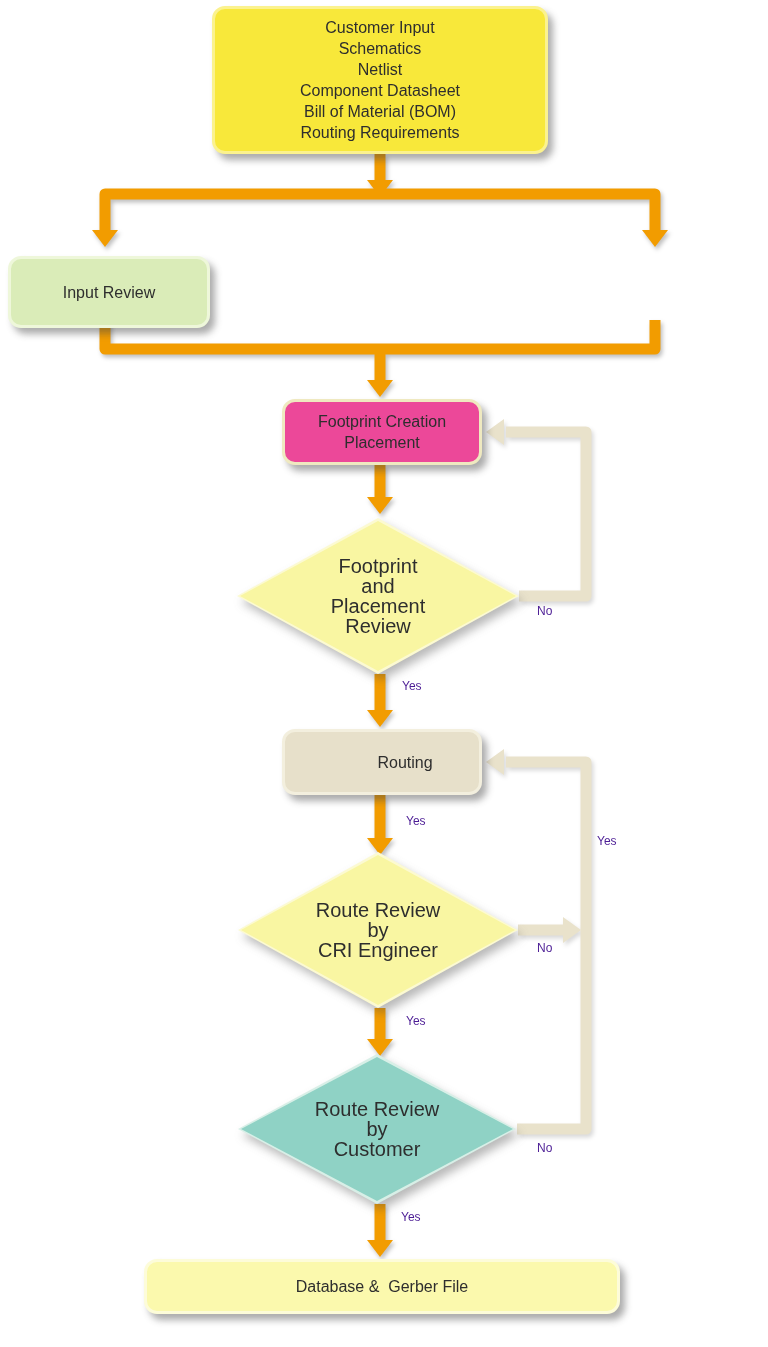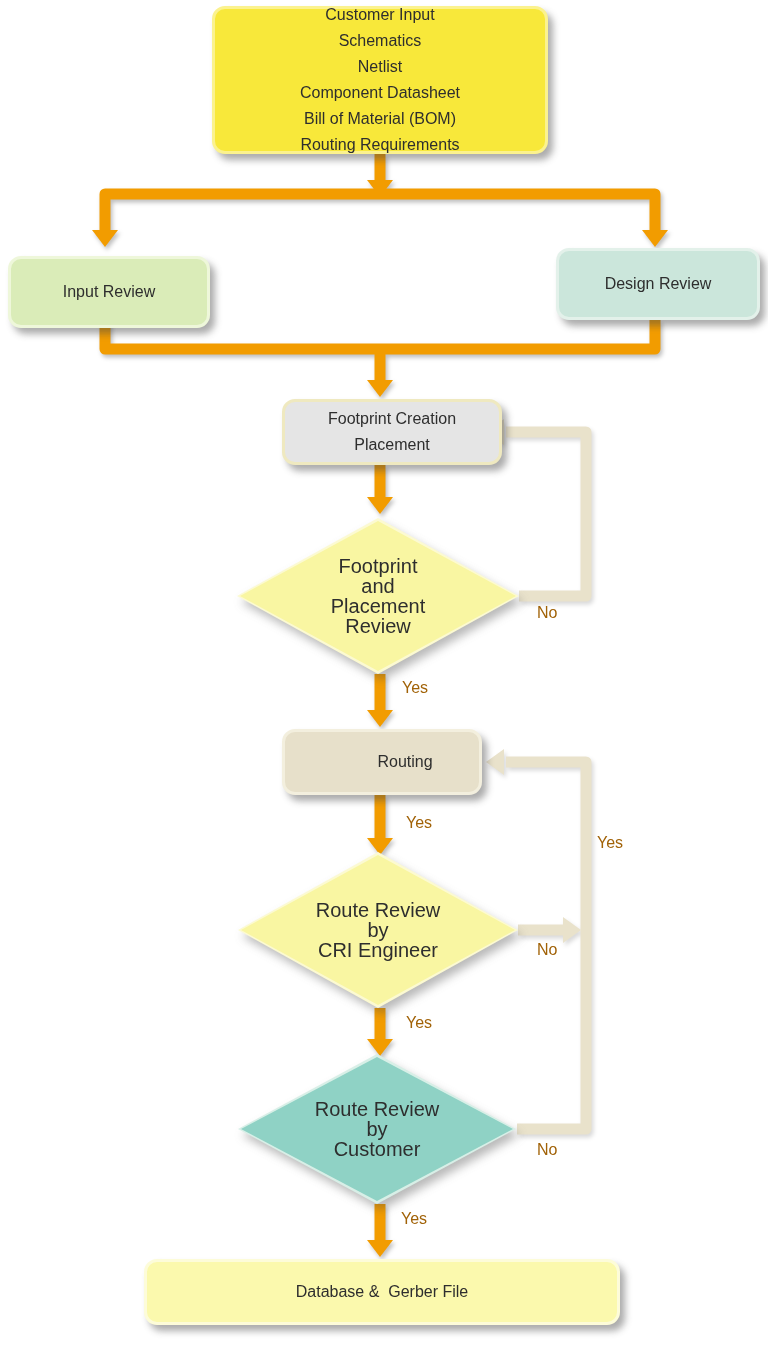--- a/index.html
+++ b/index.html
@@ -15,21 +15,21 @@
   .orange polygon { fill:#f29c00; }
   .beige  path { stroke:#e9e2cb; }
   .beige  polygon { fill:#e9e2cb; }
   .orange { filter:drop-shadow(2px 3px 2px rgba(0,0,0,0.25)); }
   .beige  { filter:drop-shadow(2px 3px 2px rgba(0,0,0,0.15)); }
 
   .node {
     position:absolute; display:flex; align-items:center; justify-content:center;
     text-align:center; border-radius:13px; border:3px solid #ffffff;
     box-shadow:5px 6px 7px rgba(70,70,70,0.45);
-    font-size:16px; line-height:26px;
+    font-size:16px; line-height:21px;
   }
   .node .label { white-space:pre-wrap; padding:2px 6px; }
   .n-customer  { border-color:#fbf28e; }
   .n-input     { border-color:#eef7da; }
   .n-design    { border-color:#e3f1ea; }
   .n-footprint { border-color:#efe9c0; }
   .n-routing   { border-color:#f3efde; }
   .n-database  { border-color:#fdfcd9; }
 
   .diamond { position:absolute; filter:drop-shadow(4px 6px 5px rgba(70,70,70,0.38)); }
@@ -39,21 +39,21 @@
   }
   .d-border { left:0; top:0; right:0; bottom:0; }
   .d-fill   { left:3px; top:3px; right:3px; bottom:3px; }
   .diamond.yellow .d-border { background:#fcfad2; }
   .diamond.teal   .d-border { background:#d8efe7; }
   .d-label {
     position:absolute; left:0; top:0; right:0; bottom:0;
     display:flex; align-items:center; justify-content:center;
     text-align:center; font-size:20px; line-height:20px; white-space:pre-wrap;
   }
-  .edge-label { position:absolute; font-size:16px; color:#a16207; }
+  .edge-label { position:absolute; font-size:12px; color:#4c1d95; }
 </style>
 </head>
 <body>
 
 <div class="canvas">
 
   <svg class="arrows" viewBox="0 0 768 1347" xmlns="http://www.w3.org/2000/svg">
 
     <g class="beige">
       <path d="M519 596 L586 596 L586 432 L506 432"></path>
@@ -92,34 +92,31 @@
 Netlist
 Component Datasheet
 Bill of Material (BOM)
 Routing Requirements</div>
   </div>
 
   <div class="node n-input" style="left: 8px; top: 256px; width: 202px; height: 72px; background: rgb(218, 236, 184);">
     <div class="label">Input Review</div>
   </div>
 
-  <div class="node n-design" style="left: 556px; top: 248px; width: 204px; height: 72px; background: rgb(203, 230, 219);">
-    <div class="label">Design Review</div>
-  </div>
 
-  <div class="node n-footprint" style="left: 282px; top: 399px; width: 220px; height: 66px; background: #e5e5e5;">
+  <div class="node n-footprint" style="left: 282px; top: 399px; width: 200px; height: 66px; background: #ec4899;">
     <div class="label">Footprint Creation
 Placement</div>
   </div>
 
   <div class="node n-routing" style="left: 282px; top: 729px; width: 200px; height: 66px; background: rgb(231, 224, 202); padding-left: 46px;">
     <div class="label">Routing</div>
   </div>
 
-  <div class="node n-database" style="left: 144px; top: 1259px; width: 476px; height: 66px; background: rgb(251, 249, 173);">
+  <div class="node n-database" style="left: 144px; top: 1259px; width: 476px; height: 55px; background: rgb(251, 249, 173);">
     <div class="label">Database &amp;  Gerber File</div>
   </div>
 
   <div class="diamond yellow" style="left:237px; top:518px; width:282px; height:156px;">
     <div class="d-border"></div>
     <div class="d-fill" style="background: rgb(249, 246, 162);"></div>
     <div class="d-label">Footprint
 and
 Placement
 Review</div>

